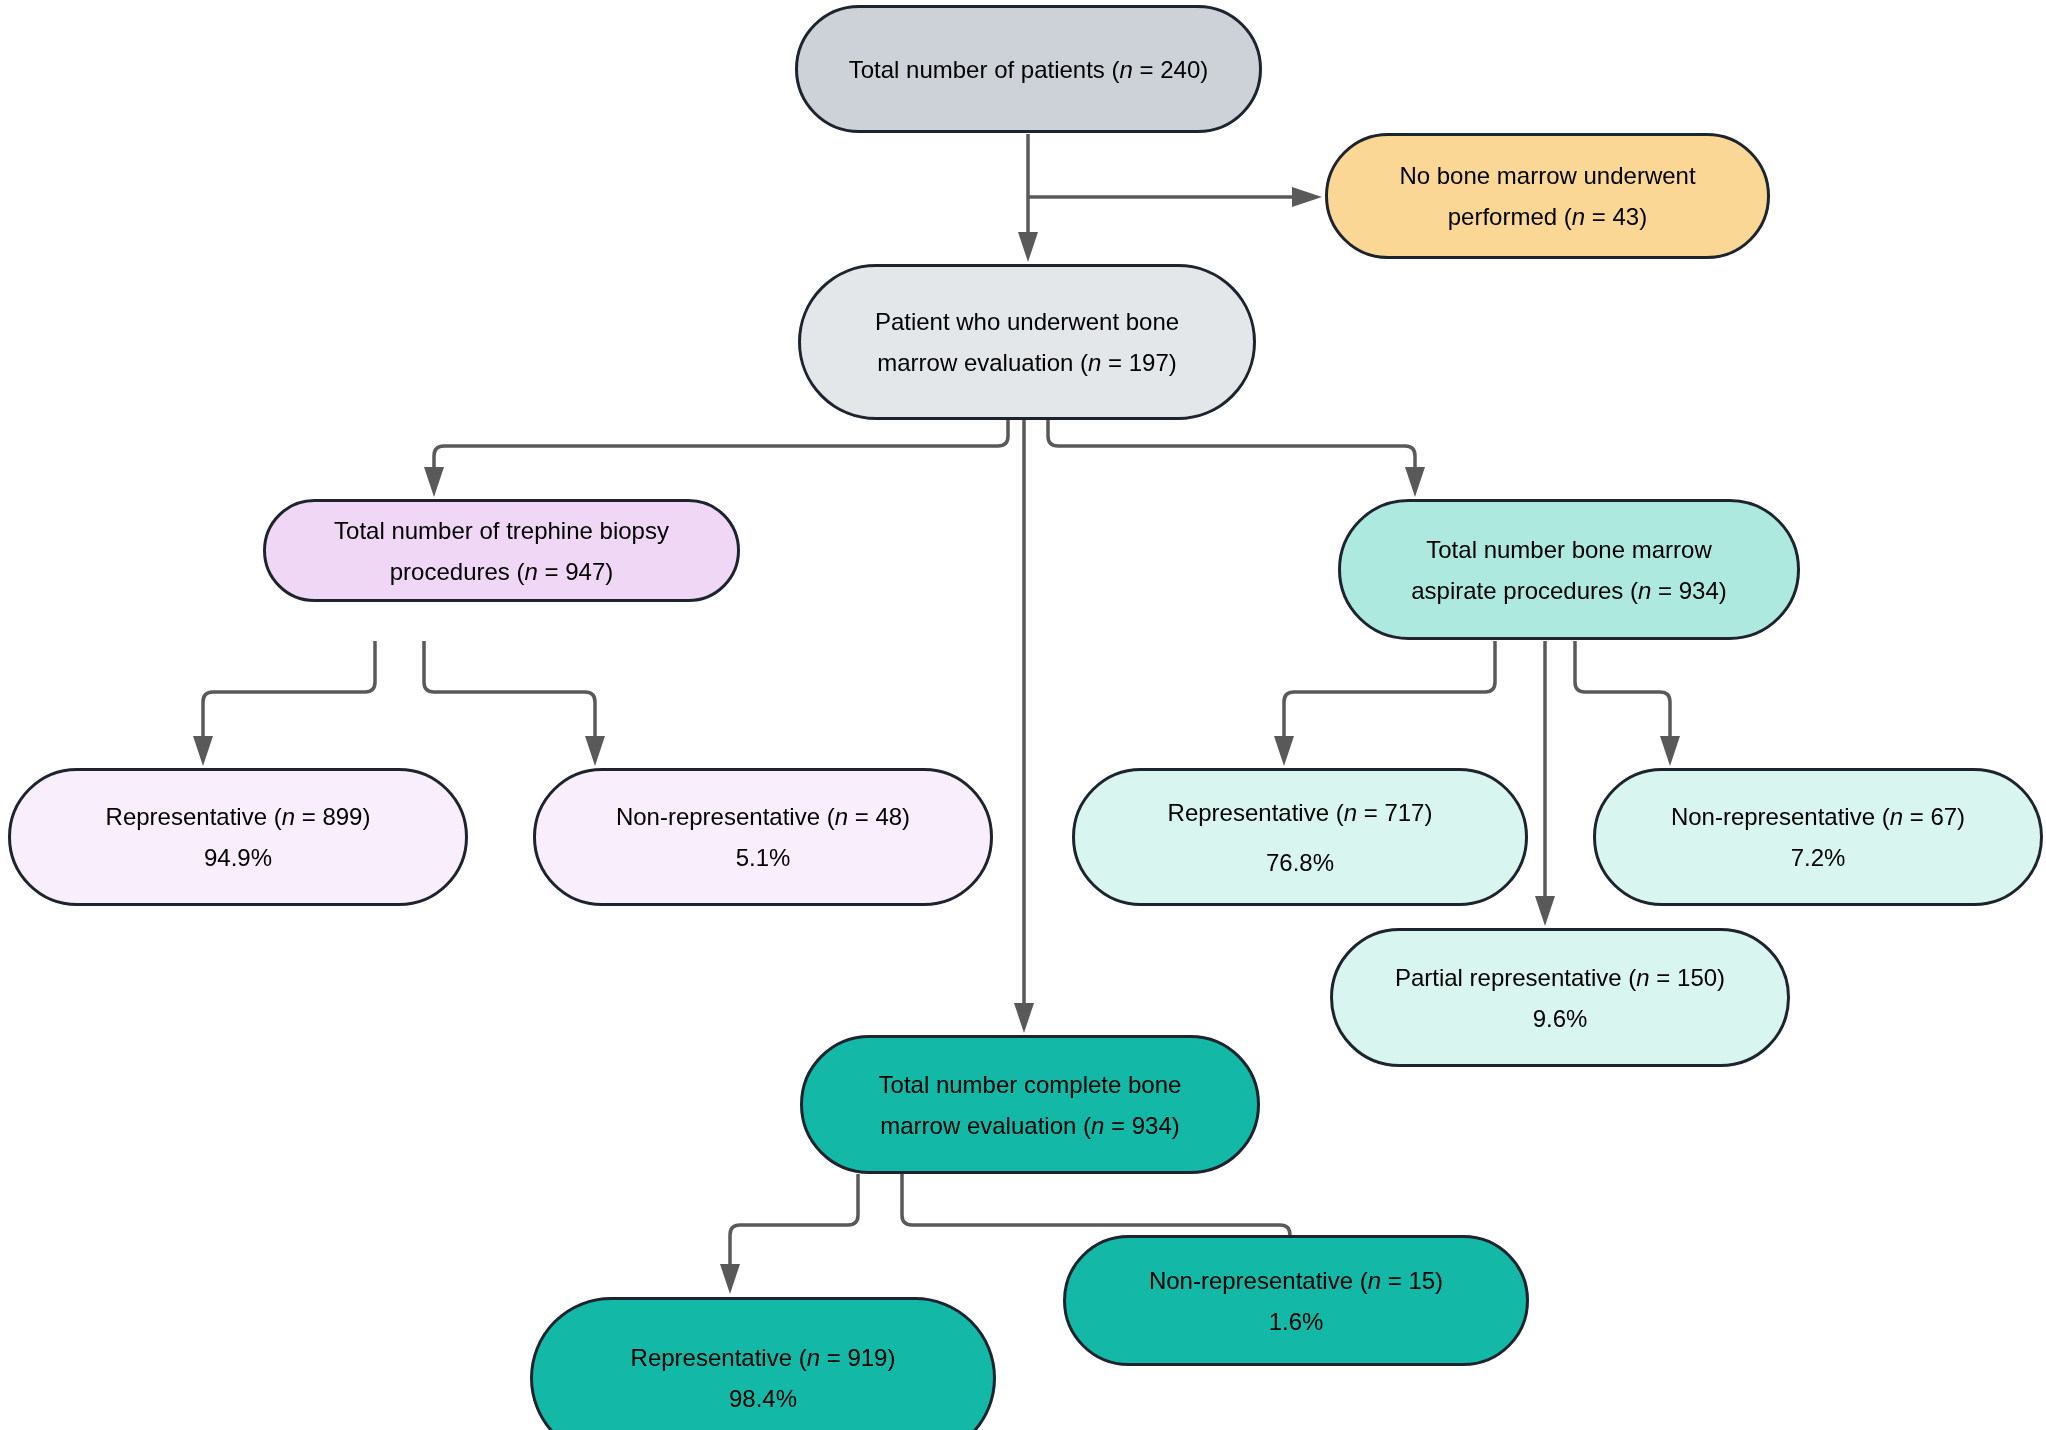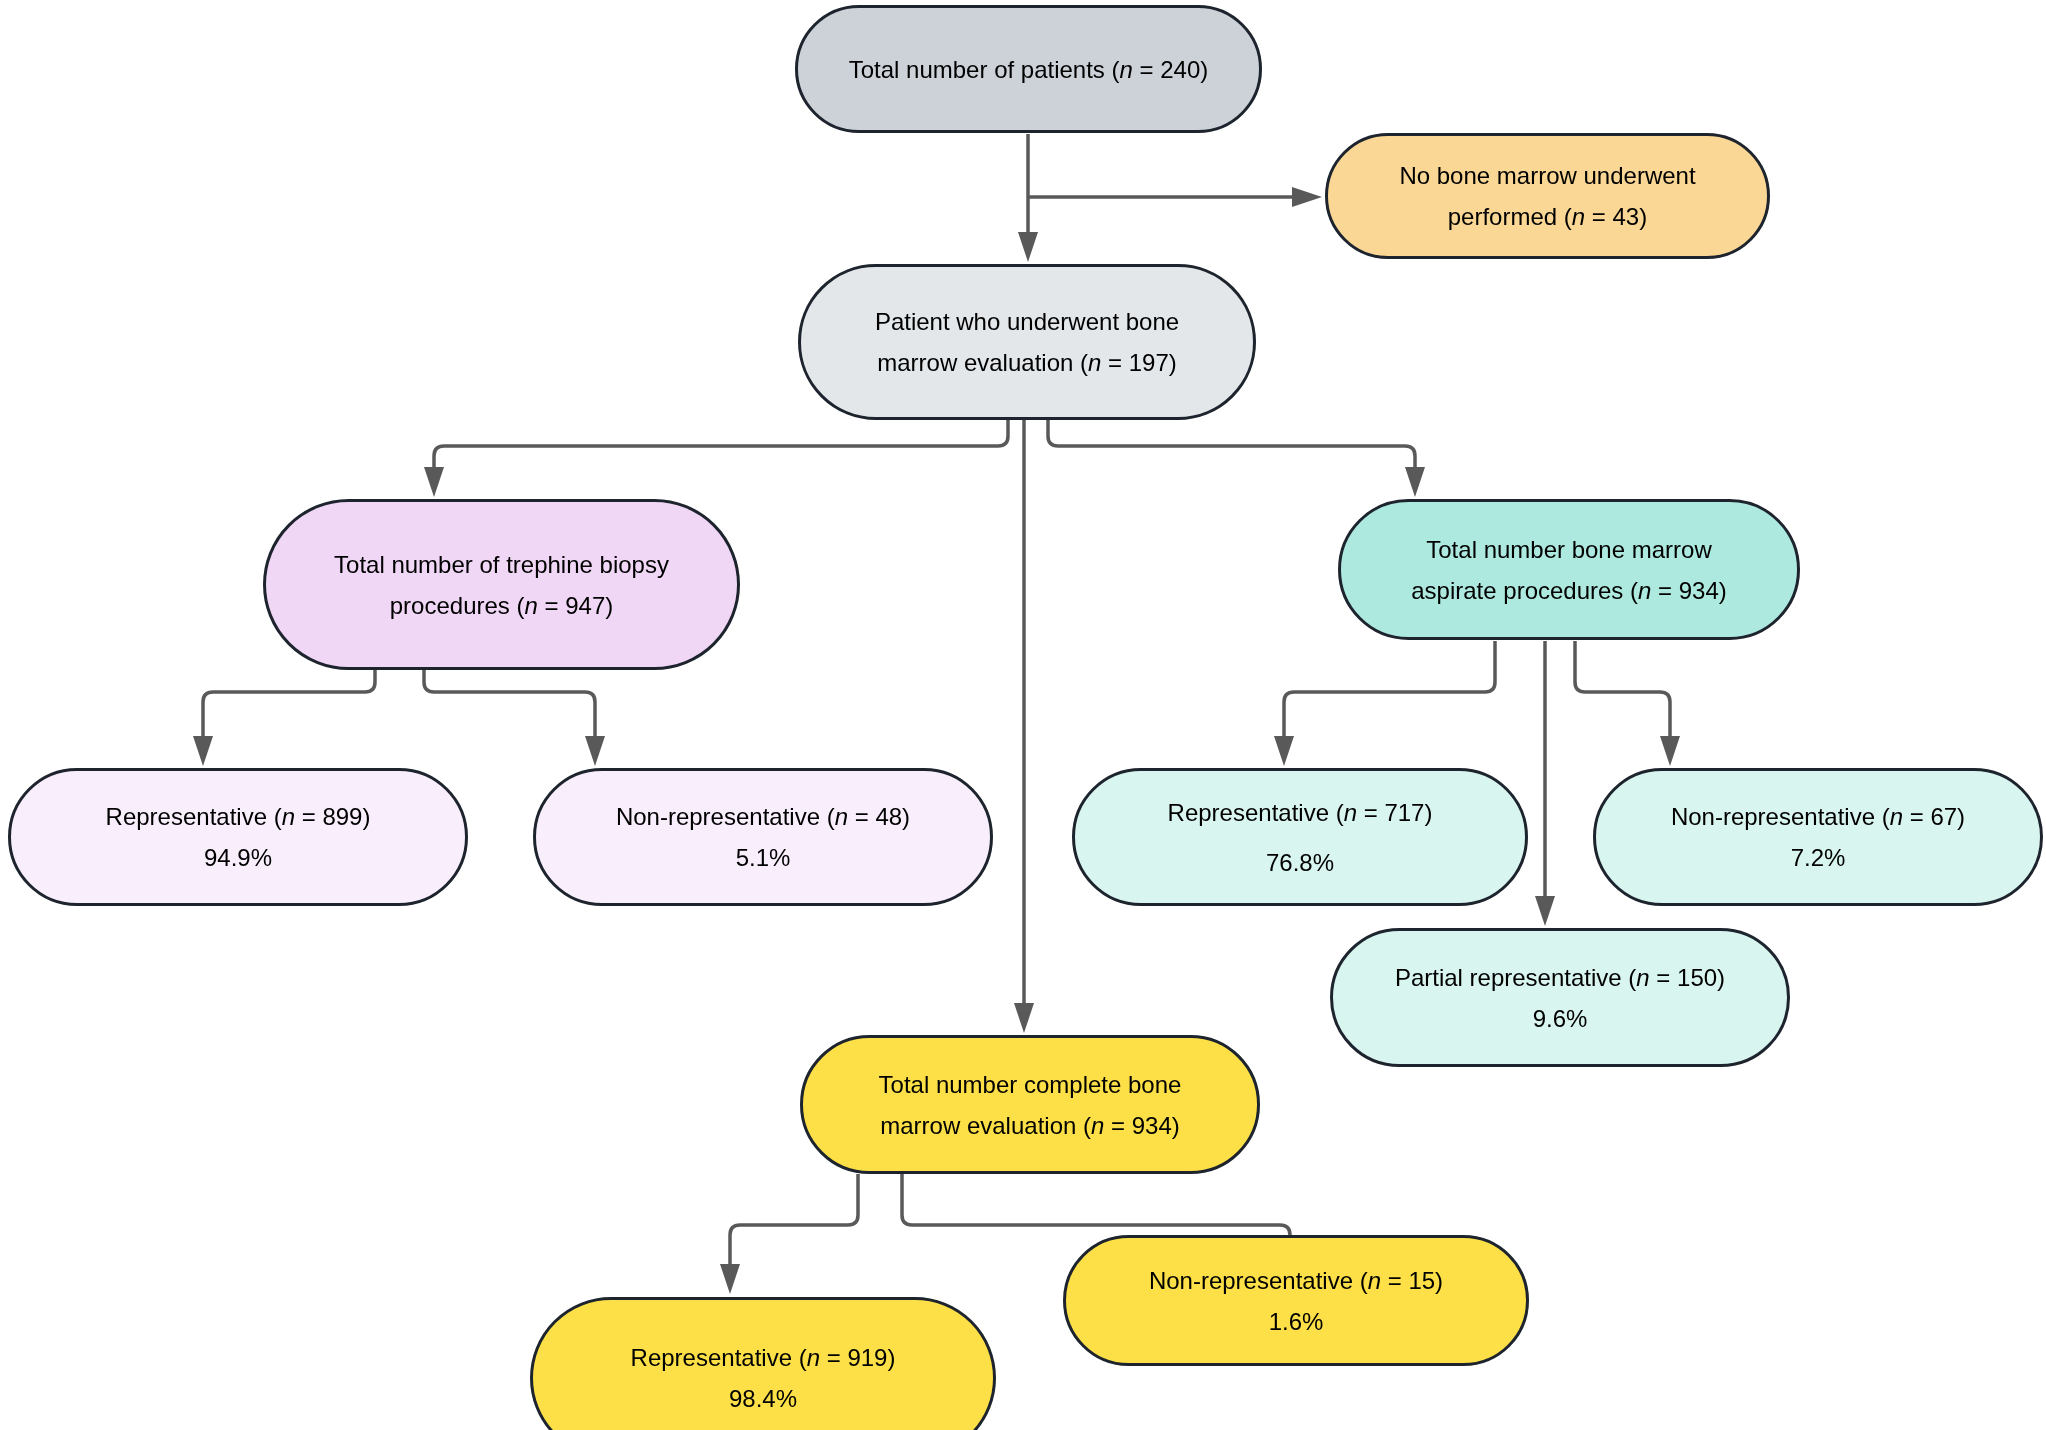--- a/index.html
+++ b/index.html
@@ -25,26 +25,26 @@
   }
   .node i{font-style:italic;}
   
   .gray-dark{background:#ccd2d8;}
   .gray-light{background:#e3e7ea;}
   .orange{background:#fad795;}
   .purple{background:#f0d7f5;}
   .pink{background:#f9eefb;}
   .teal{background:#ade9df;}
   .teal-light{background:#d8f5ef;}
-  .blue{background:#fde047;}
+  .blue{background:#14b8a6;}
   
   #b-total      {left:795px; top:5px;    width:467px; height:128px;}
   #b-nobme      {left:1325px;top:133px;  width:445px; height:126px;}
   #b-underwent  {left:798px; top:264px;  width:458px; height:156px;}
-  #b-trephine   {left:263px; top:499px;  width:477px; height:171px;}
+  #b-trephine   {left:263px; top:499px;  width:477px; height:103px;}
   #b-aspirate   {left:1338px;top:499px;  width:462px; height:141px;}
   #b-rep899     {left:8px;   top:768px;  width:460px; height:138px;}
   #b-nonrep48   {left:533px; top:768px;  width:460px; height:138px;}
   #b-rep717     {left:1072px;top:768px;  width:456px; height:138px;gap:9px;}
   #b-nonrep67   {left:1593px;top:768px;  width:450px; height:138px;}
   #b-partial150 {left:1330px;top:928px;  width:460px; height:139px;}
   #b-complete   {left:800px; top:1035px; width:460px; height:139px;}
   #b-rep919     {left:530px; top:1297px; width:466px; height:162px;}
   #b-nonrep15   {left:1063px;top:1235px; width:466px; height:131px;}
 </style>

